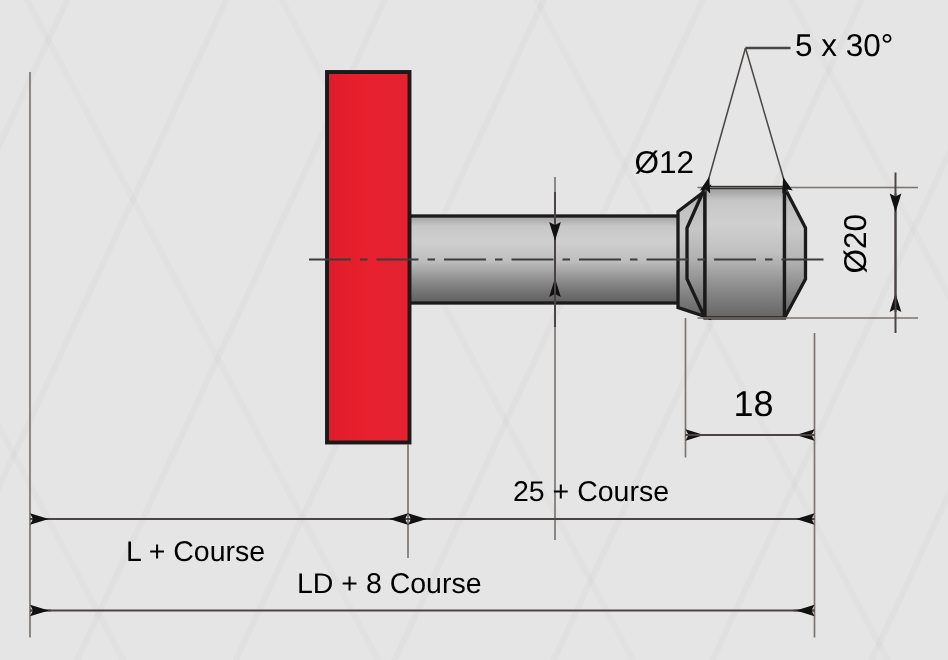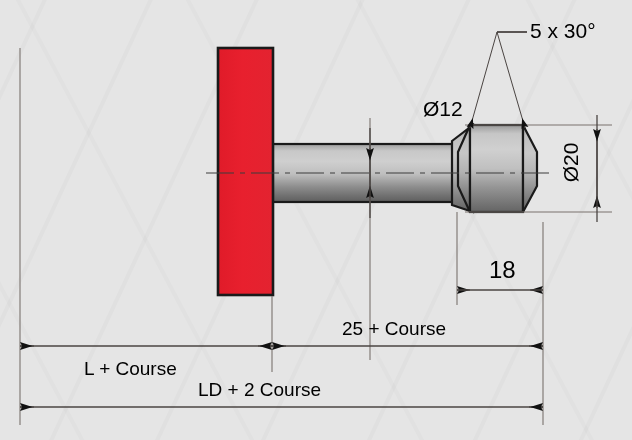--- a/index.html
+++ b/index.html
@@ -215,15 +215,15 @@
 
   <div class="dim-text" style="left:551px; top:152px; font-size:21px;
               transform:rotate(-90deg); transform-origin:center center;">Ø20</div>
 
   <div class="dim-text" style="left:489px; top:258px; font-size:24px;">18</div>
 
   <div class="dim-text" style="left:84px; top:319px; font-size:19px;margin-top:40px;">L + Course</div>
 
   <div class="dim-text" style="left:342px; top:319px; font-size:19px;">25 + Course</div>
 
-  <div class="dim-text" style="left:198px; top:380px; font-size:19px;">LD + 2 Course</div>
+  <div class="dim-text" style="left:198px; top:380px; font-size:19px;">LD + 8 Course</div>
 
 </div>
 
 </body></html>

